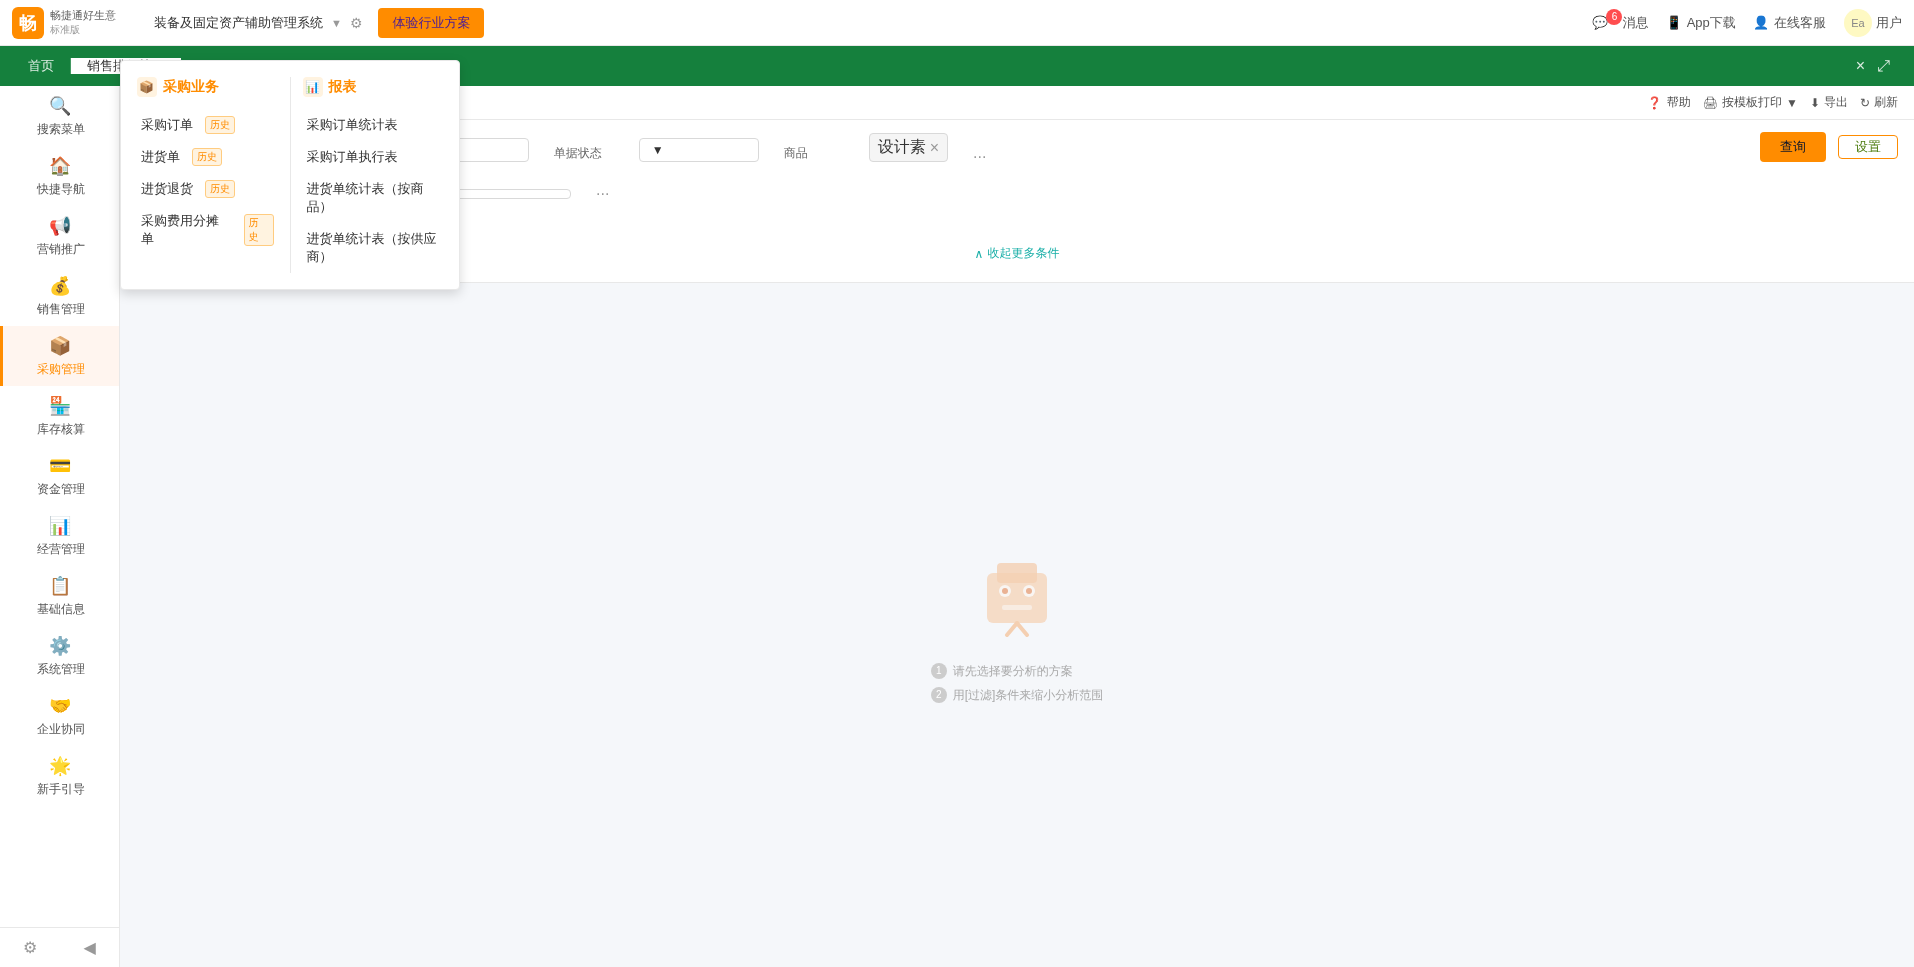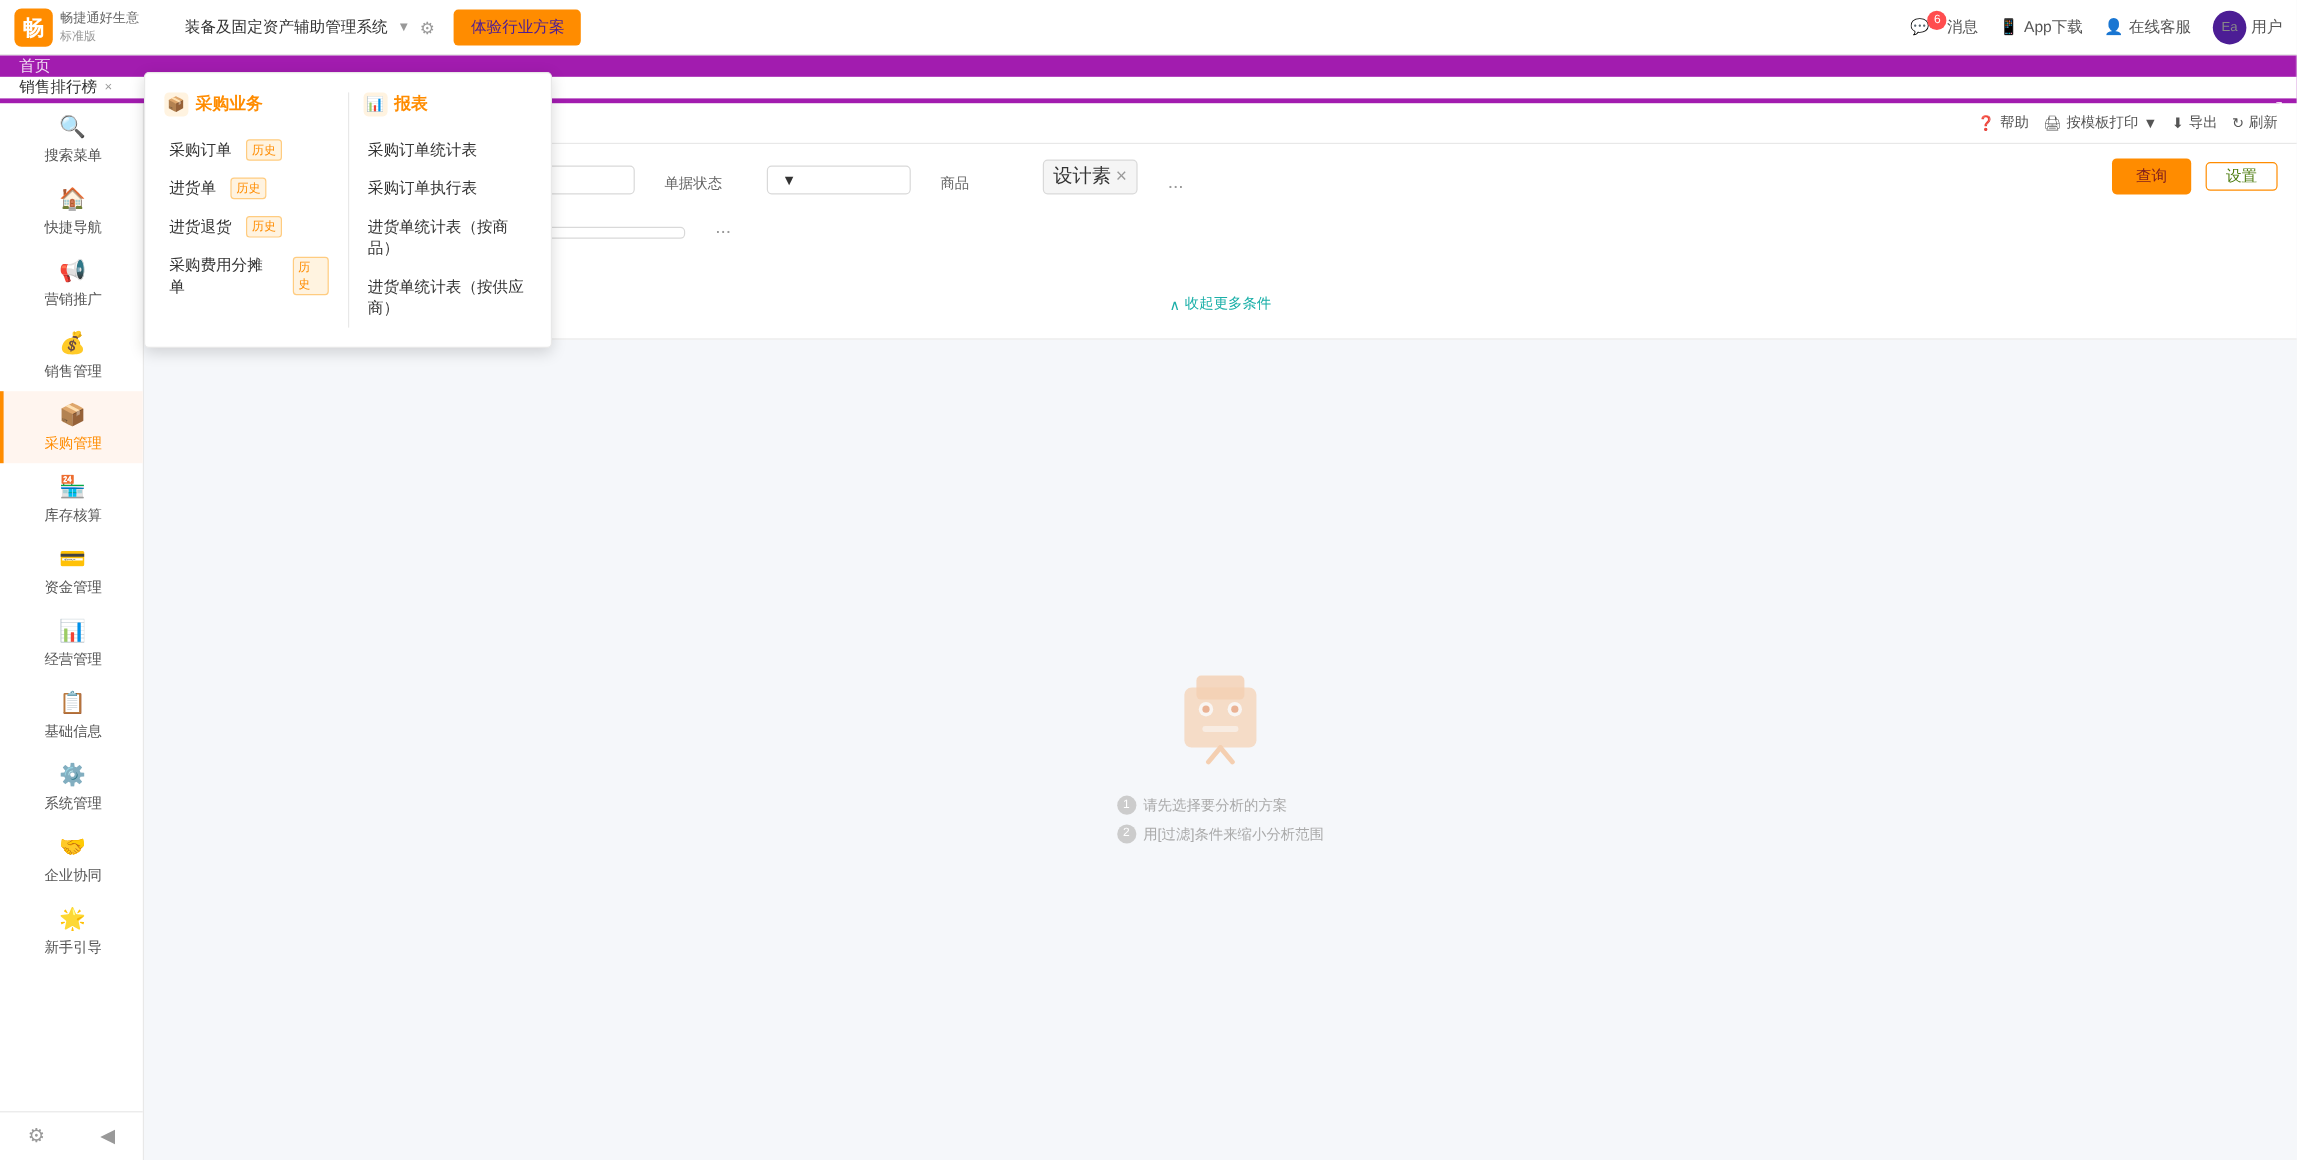--- a/index.html
+++ b/index.html
@@ -63,32 +63,31 @@
       font-size: 13px;
     }
     .top-right-item {
       display: flex; align-items: center; gap: 4px; cursor: pointer; color: #555;
     }
     .notif-badge {
       background: #ff4d4f; color: white; border-radius: 50%; width: 16px; height: 16px;
       font-size: 10px; display: flex; align-items: center; justify-content: center;
       position: relative; top: -6px; left: -6px; margin-right: -10px;
     }
-    .avatar { width: 28px; height: 28px; background: #4c1d95; border-radius: 50%; display: flex; align-items: center; justify-content: center; font-size: 11px; color: #888; }
+    .avatar { width: 28px; height: 28px; background: #fef9c3; border-radius: 50%; display: flex; align-items: center; justify-content: center; font-size: 11px; color: #888; }
 
     
     .tab-bar {
       height: 40px;
-      background: #a21caf;
+      background: #15803d;
       display: flex;
       align-items: stretch;
-      padding: 0;
+      padding: 12px;
       position: relative;
       z-index: 90;
-      flex-direction: column;
     }
     .tab-item {
       padding: 0 16px;
       display: flex;
       align-items: center;
       cursor: pointer;
       color: rgba(255,255,255,0.85);
       font-size: 13px;
       gap: 6px;
       border-right: 1px solid rgba(255,255,255,0.2);
@@ -208,21 +207,21 @@
     .date-opt.active { color: #1aafa8; }
 
     .filter-actions {
       display: flex;
       align-items: center;
       gap: 12px;
       margin-left: auto;
     }
     .btn-query {
       background: #ff8c00;
-      color: #7f1d1d;
+      color: #0f172a;
       border: none;
       padding: 6px 20px;
       border-radius: 4px;
       cursor: pointer;
       font-size: 13px;
     }
     .btn-set {
       background: #fff;
       color: #4d7c0f;
       border: 1px solid #ff8c00;

